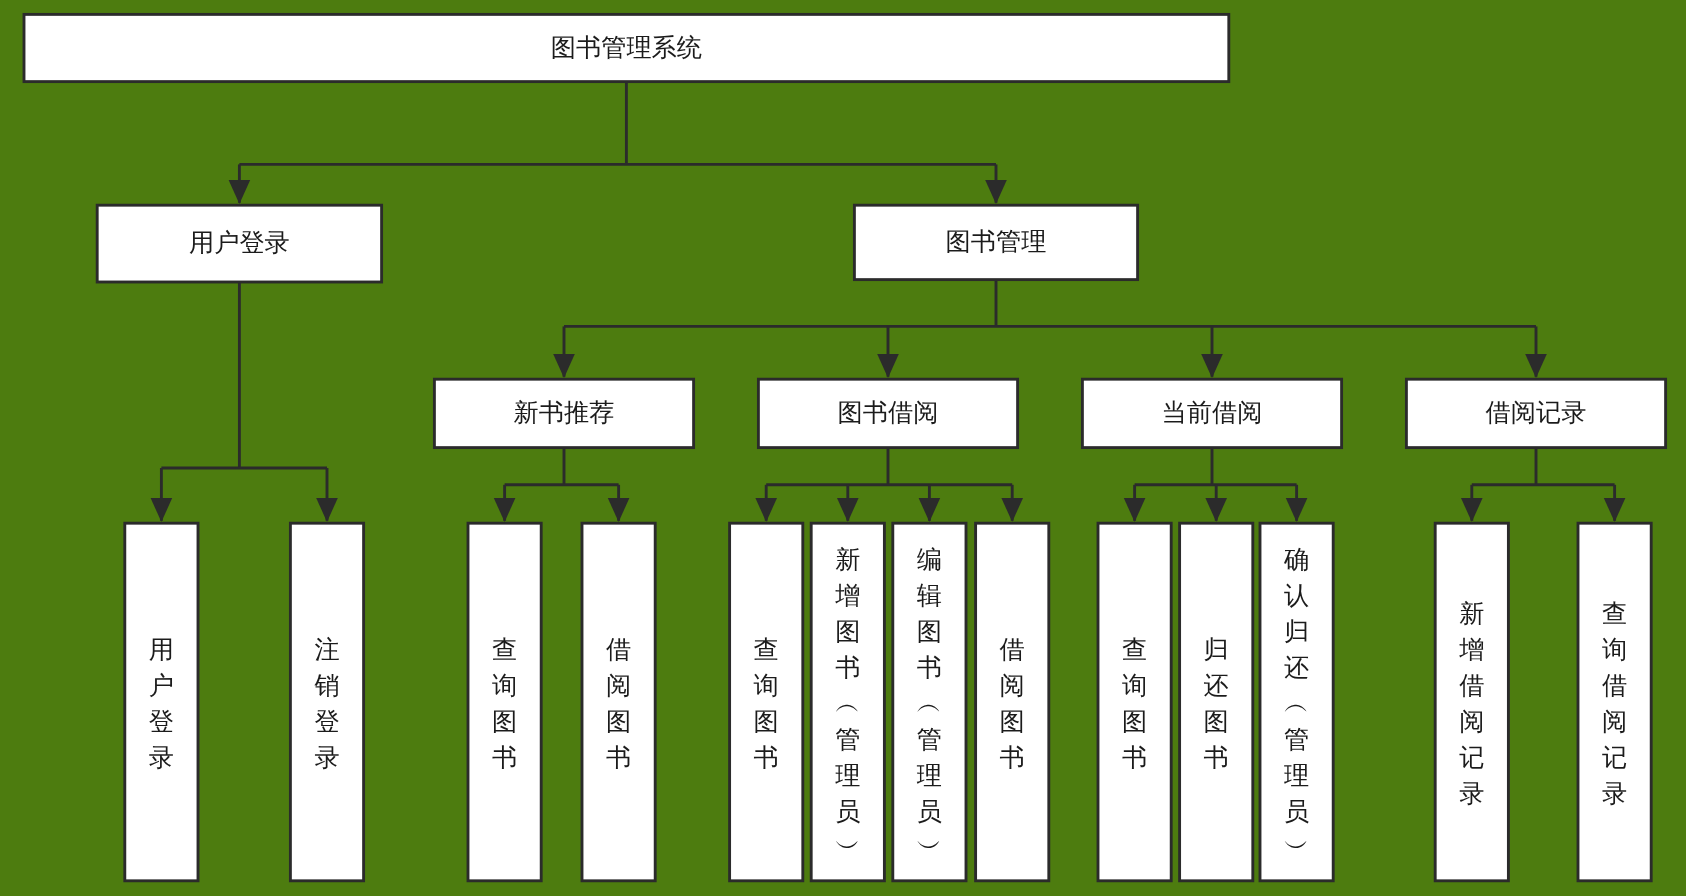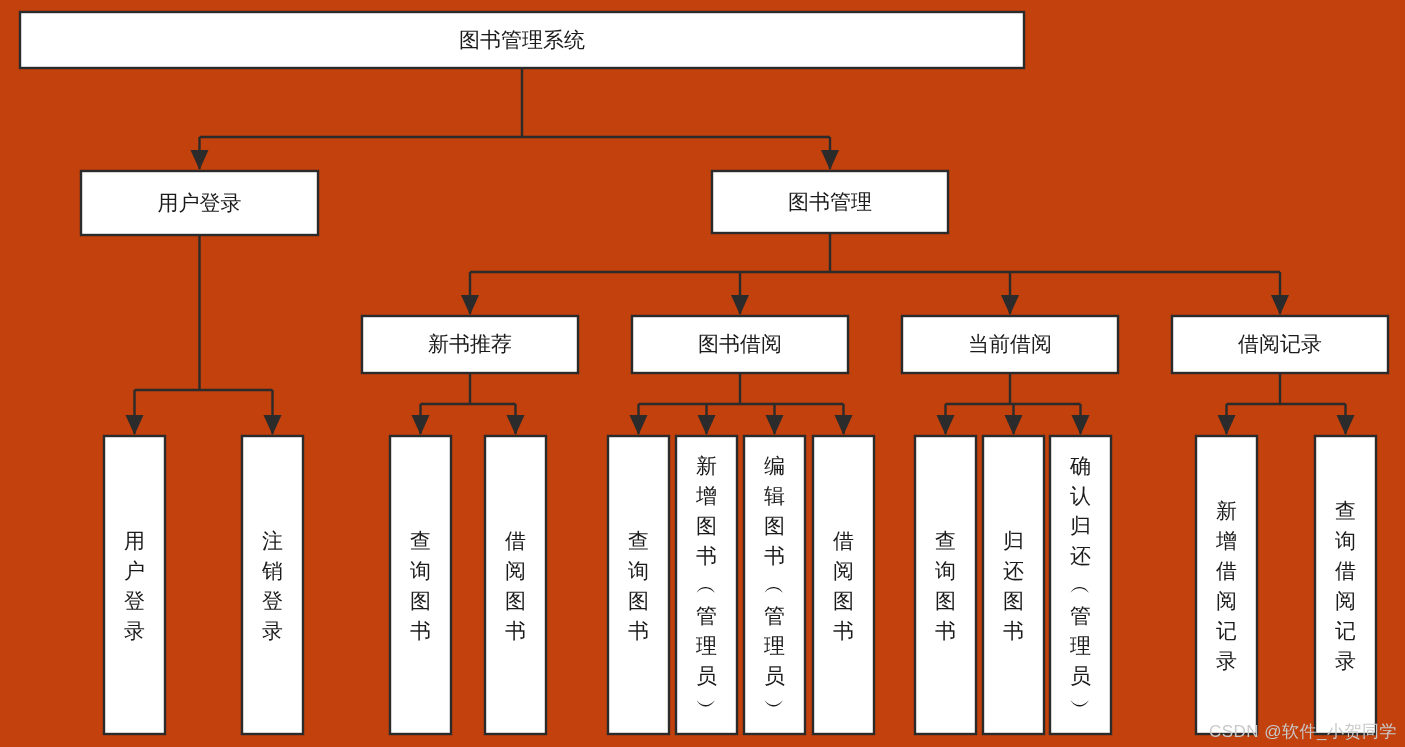--- a/index.html
+++ b/index.html
@@ -10,21 +10,21 @@
   body {
     width: 1405px;
     height: 747px;
     font-family: "Liberation Sans", "DejaVu Sans", sans-serif;
     overflow: hidden;
   }
   #diagram-root {
     position: relative;
     width: 1405px;
     height: 747px;
-    background: #c2410c;
+    background: #4d7c0f;
   }
   svg#diagram-svg {
     position: absolute;
     left: 0;
     top: 0;
     width: 1405px;
     height: 747px;
   }
   .node-rect {
     fill: #ffffff;
@@ -201,14 +201,13 @@
         <g>
           <rect x="1196" y="436" width="61" height="298" class="node-rect"></rect>
           <text x="1226.5" y="518.4" class="node-label-v"><tspan x="1226.5" dy="0">新</tspan><tspan x="1226.5" dy="30">增</tspan><tspan x="1226.5" dy="30">借</tspan><tspan x="1226.5" dy="30">阅</tspan><tspan x="1226.5" dy="30">记</tspan><tspan x="1226.5" dy="30">录</tspan></text>
         </g>
         <g>
           <rect x="1315" y="436" width="61" height="298" class="node-rect"></rect>
           <text x="1345.5" y="518.4" class="node-label-v"><tspan x="1345.5" dy="0">查</tspan><tspan x="1345.5" dy="30">询</tspan><tspan x="1345.5" dy="30">借</tspan><tspan x="1345.5" dy="30">阅</tspan><tspan x="1345.5" dy="30">记</tspan><tspan x="1345.5" dy="30">录</tspan></text>
         </g>
       </g>
   </svg>
-  <div class="watermark">CSDN @软件_小贺同学</div>
 </div>
 
 </body></html>

